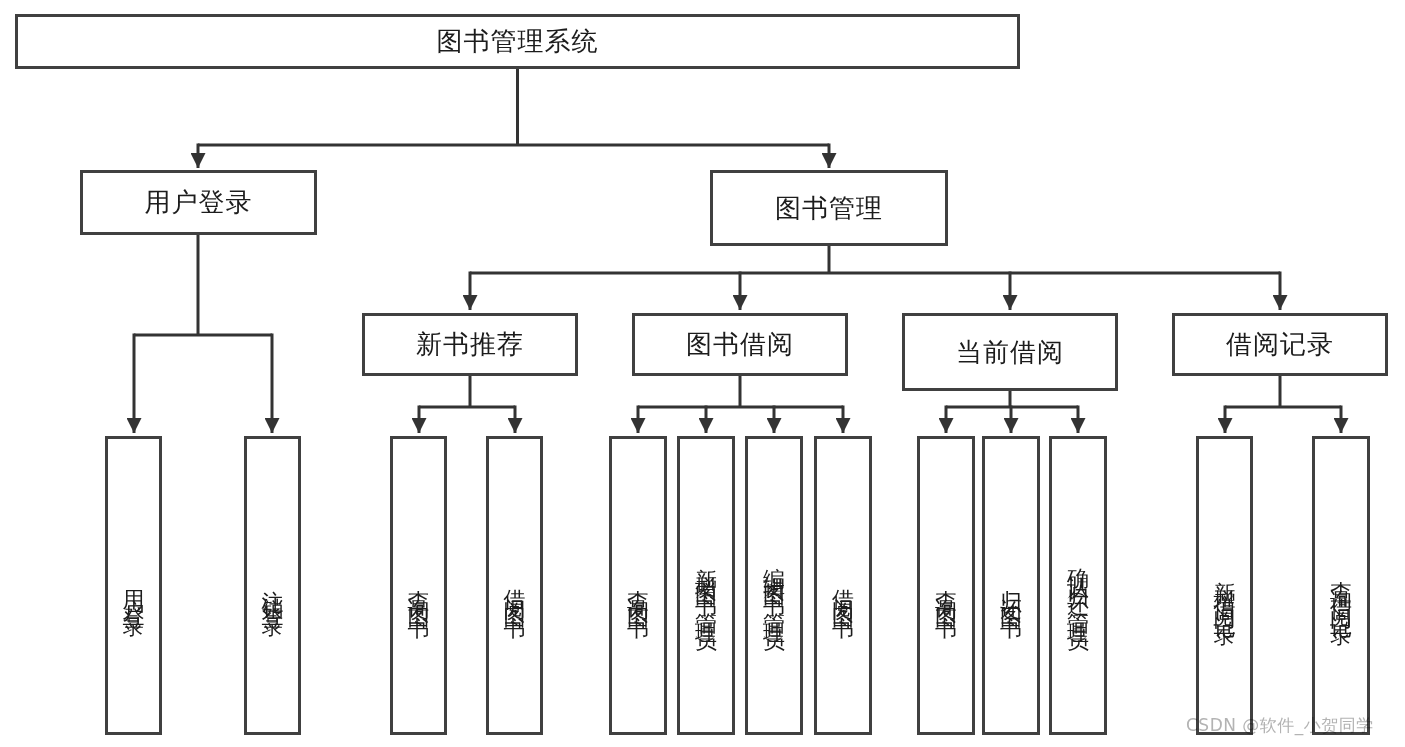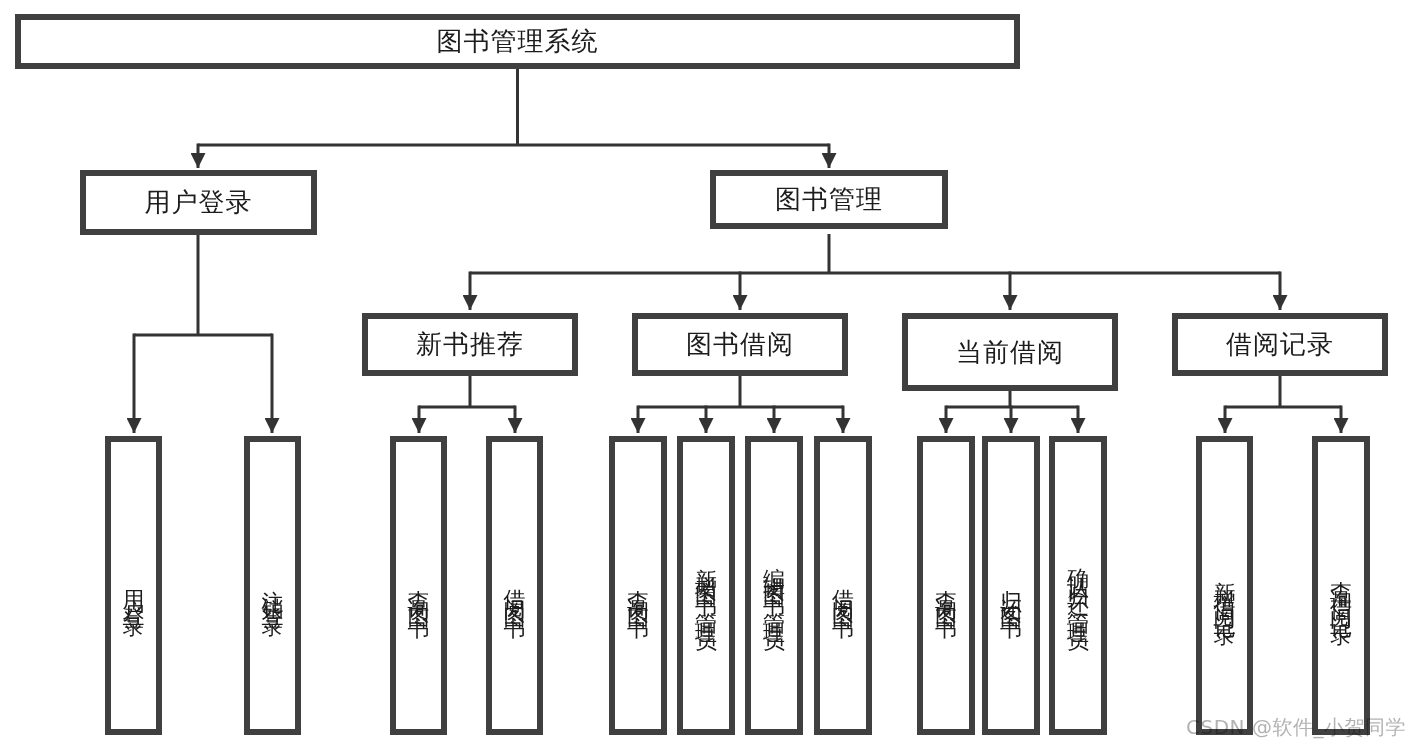--- a/index.html
+++ b/index.html
@@ -12,21 +12,21 @@
     overflow: hidden;
   }
   svg.connectors {
     position: absolute;
     left: 0; top: 0;
     z-index: 0;
   }
   .node {
     position: absolute;
     box-sizing: border-box;
-    border: 6px solid #404040;
+    border: 3px solid #404040;
     background: #ffffff;
     display: flex;
     align-items: center;
     justify-content: center;
     z-index: 1;
     color: #1c1c1c;
   }
   .hnode { font-size: 26px; letter-spacing: 1px; }
   .root-node { font-size: 26px; }
   .vlabel {
@@ -37,21 +37,21 @@
     letter-spacing: 9px;
     padding-top: 9px;
     color: #1c1c1c;
     white-space: nowrap;
   }
   .hlabel { white-space: nowrap; }
   .watermark {
     position: absolute;
     left: 1186px;
     top: 714px;
-    font-size: 20px;
+    font-size: 17px;
     letter-spacing: 0.5px;
     color: #b3b3b3;
     mix-blend-mode: multiply;
     white-space: nowrap;
     z-index: 5;
   }
 </style>
 </head>
 <body>
 
@@ -107,21 +107,21 @@
     </g>
   </svg>
 
   <div class="node hnode root-node" style="left:15px; top:14px; width:1005px; height:55px;">
     <span class="hlabel">图书管理系统</span>
   </div>
 
   <div class="node hnode" style="left:80px; top:170px; width:237px; height:65px;">
     <span class="hlabel">用户登录</span>
   </div>
-  <div class="node hnode" style="left:710px; top:170px; width:238px; height:59px;">
+  <div class="node hnode" style="left:710px; top:170px; width:238px; height:76px;">
     <span class="hlabel">图书管理</span>
   </div>
 
   <div class="node hnode" style="left:362px; top:313px; width:216px; height:63px;">
     <span class="hlabel">新书推荐</span>
   </div>
   <div class="node hnode" style="left:632px; top:313px; width:216px; height:63px;">
     <span class="hlabel">图书借阅</span>
   </div>
   <div class="node hnode" style="left:902px; top:313px; width:216px; height:78px;">

